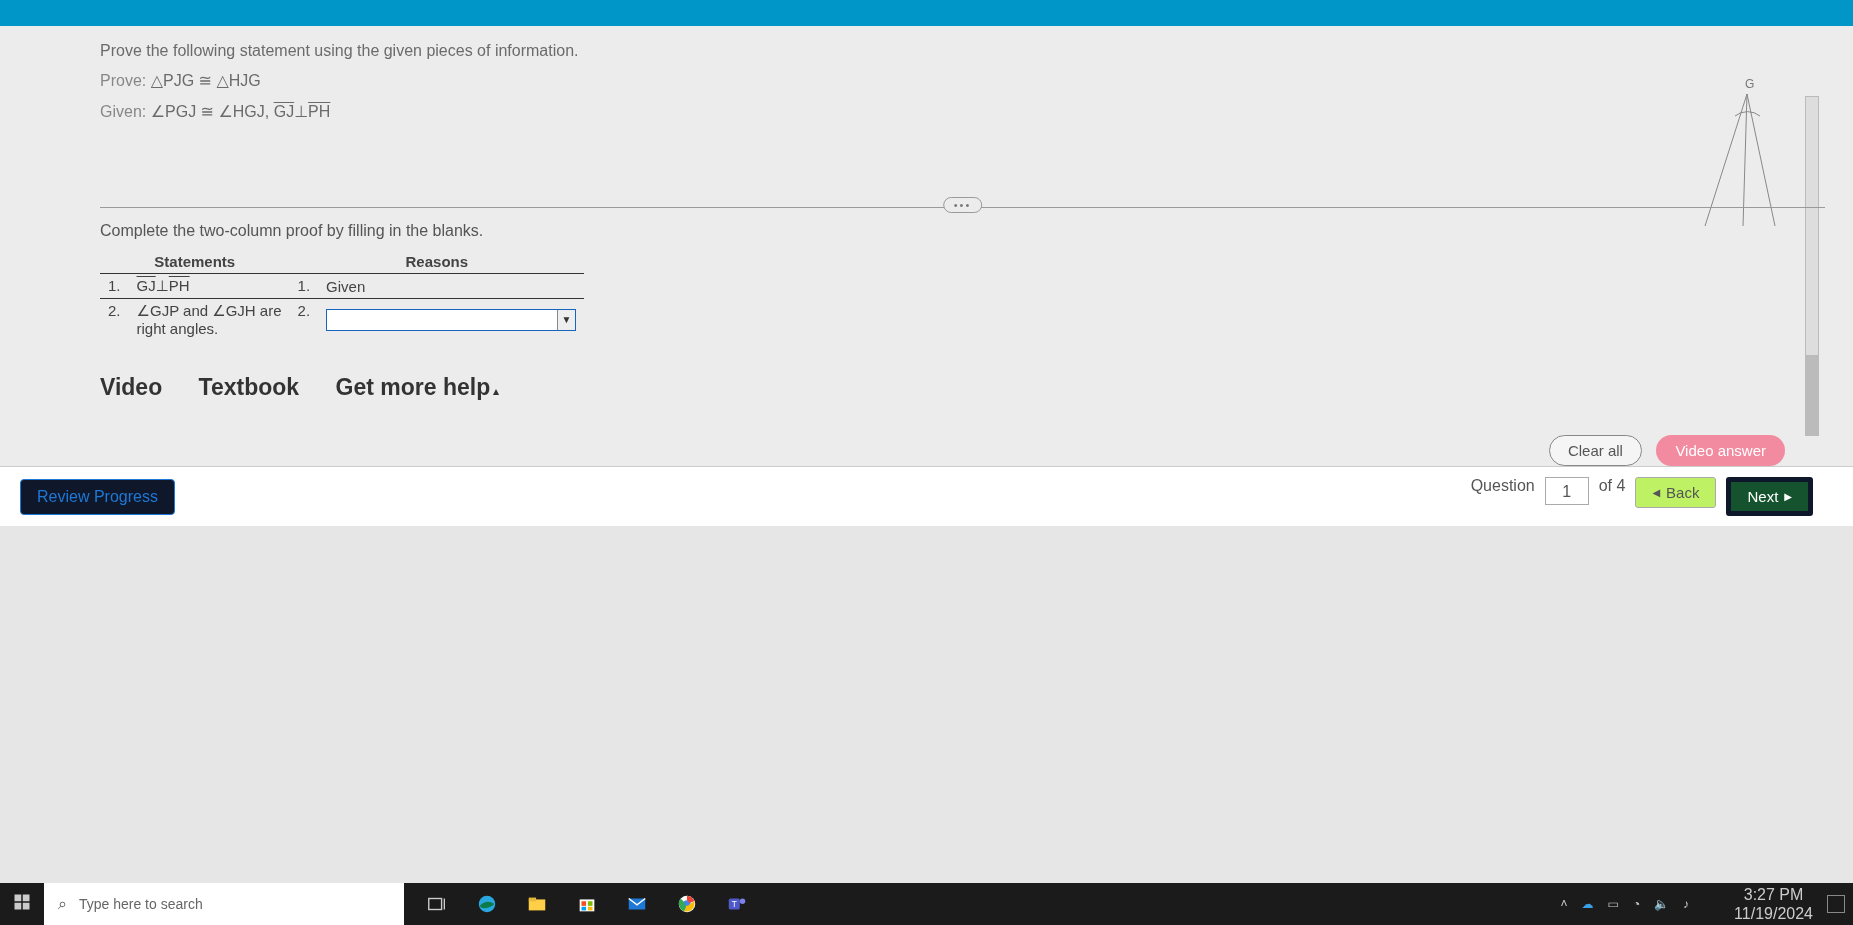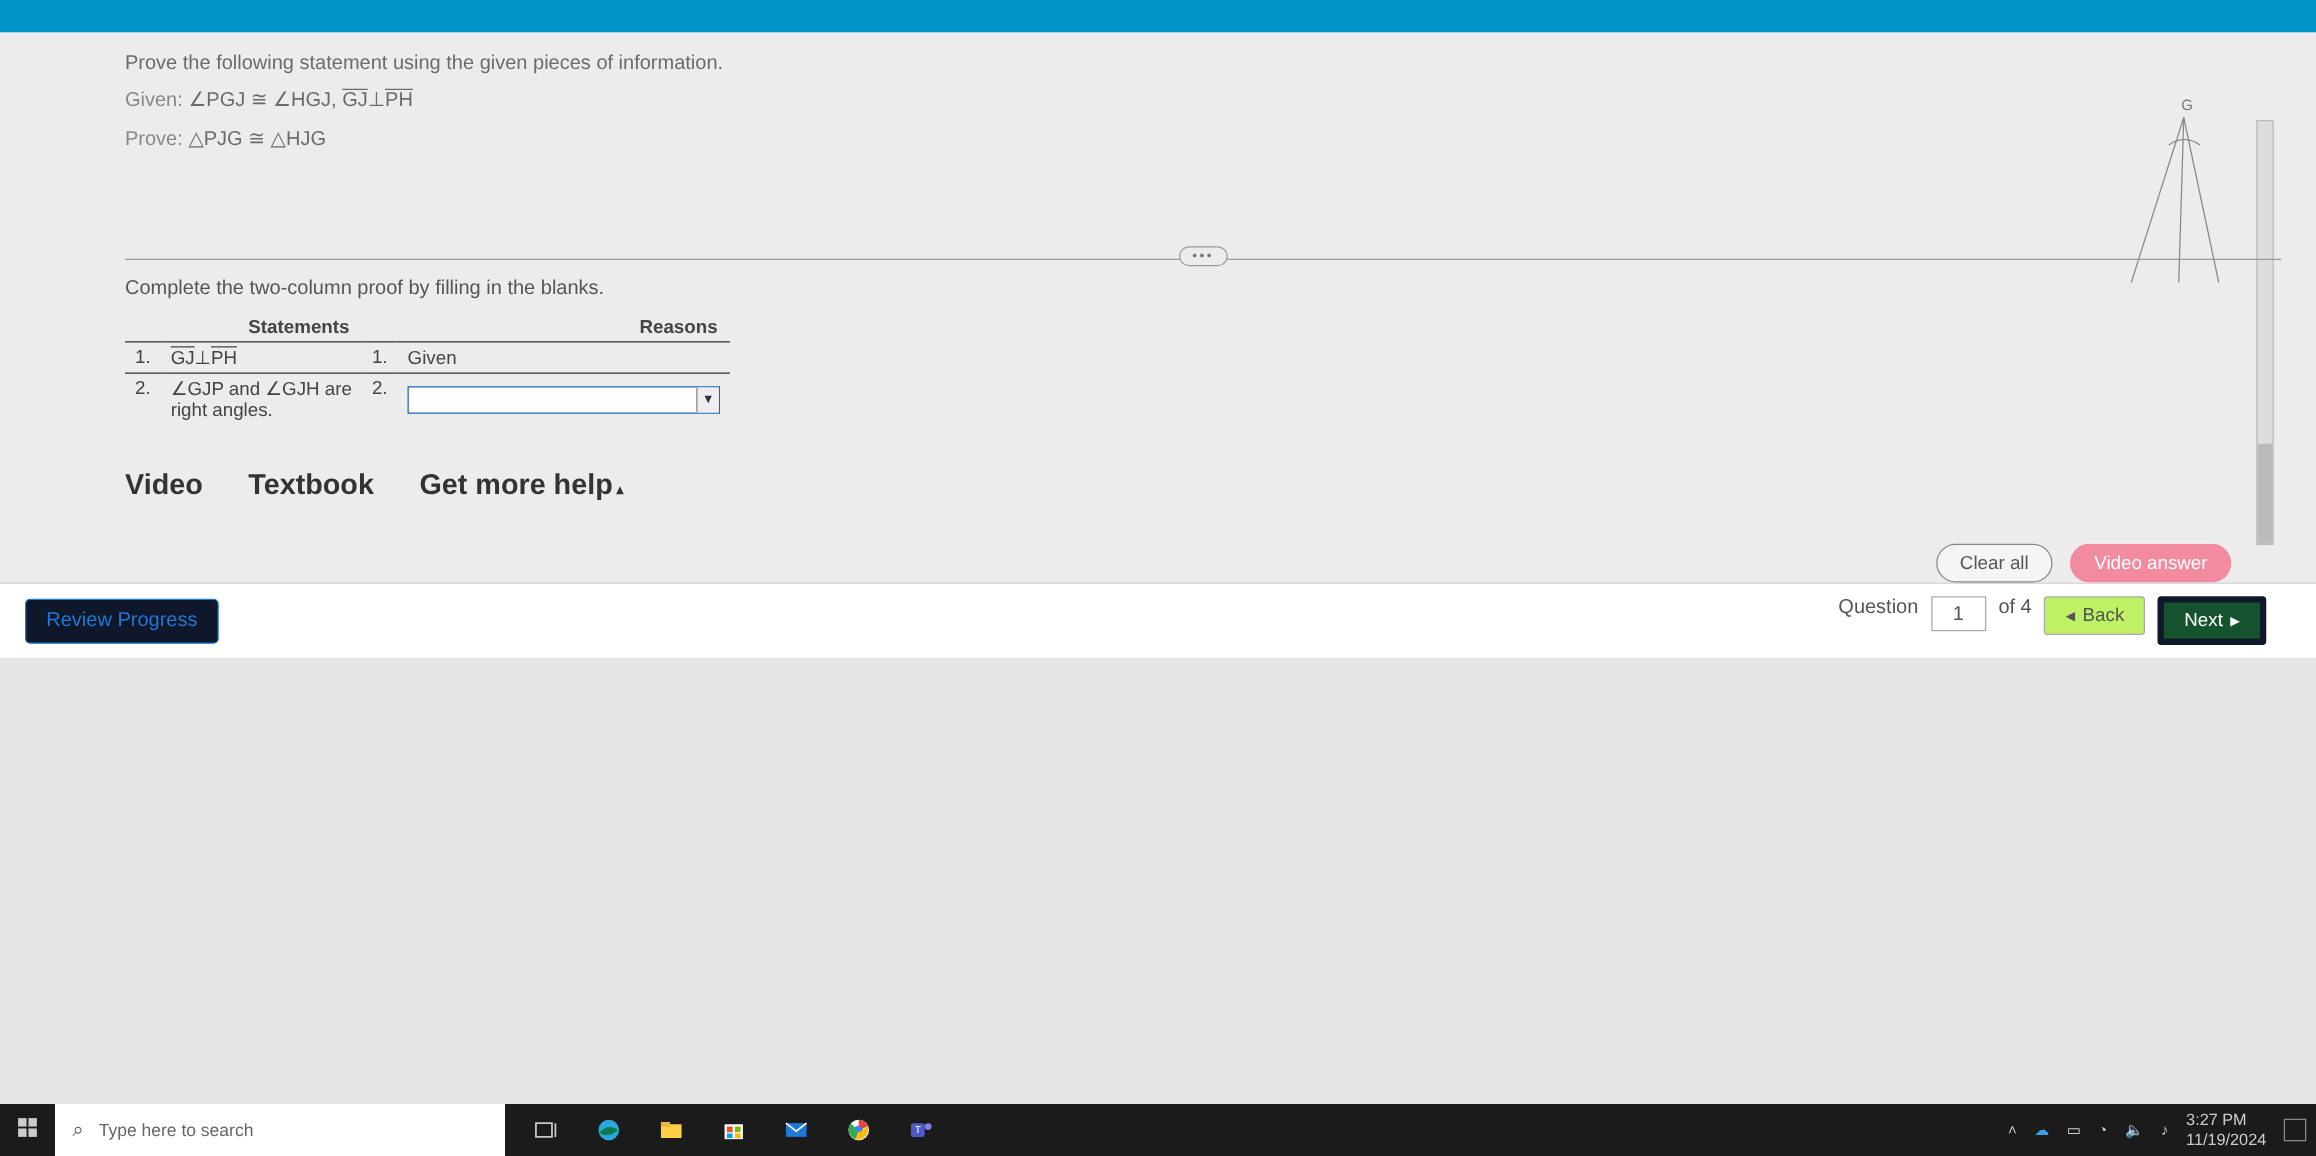--- a/index.html
+++ b/index.html
@@ -36,21 +36,21 @@
   .pill {
     position:absolute; left:50%; top:-10px; transform:translateX(-50%);
     background:#ececec; border:1px solid #9a9a9a; border-radius:10px;
     font-size:11px; padding:1px 10px; color:#777; letter-spacing:2px;
   }
 
   .instr { color:#555; font-size:16px; margin-bottom:10px; }
 
   
   table.proof { border-collapse:collapse; font-size:15px; color:#444; }
-  table.proof th { font-weight:bold; text-align:right; padding:3px 10px; border-bottom:1px solid #333; }
+  table.proof th { font-weight:bold; text-align:center; padding:3px 10px; border-bottom:1px solid #333; }
   table.proof td { padding:3px 8px; border-top:1px solid #333; vertical-align:middle; }
   table.proof td.num { width:18px; vertical-align:top; }
   .reason-select {
     display:inline-block; border:1px solid #1565c0; background:#fff;
     width:250px; height:22px; position:relative; vertical-align:middle;
   }
   .reason-select .arrow {
     position:absolute; right:0; top:0; width:18px; height:100%;
     background:#eee; border-left:1px solid #888; text-align:center;
     font-size:10px; line-height:20px; color:#333;
@@ -106,21 +106,21 @@
   .taskbar .search {
     background:#fff; color:#666; height:42px; display:flex; align-items:center;
     padding:0 14px; width:360px; gap:12px;
   }
   .taskbar .search .mag { font-size:16px; color:#555; }
   .taskbar .tb-icons { display:flex; align-items:center; gap:4px; margin-left:10px; }
   .tb-btn { width:46px; height:42px; display:flex; align-items:center; justify-content:center; font-size:18px; }
   .tb-btn svg { width:22px; height:22px; }
   .taskbar .spacer { flex:1; }
   .tray { display:flex; align-items:center; gap:14px; padding-right:8px; color:#ccc; font-size:12px; }
-  .tray .clock { text-align:left; line-height:1.2; font-size:13px; }
+  .tray .clock { text-align:center; line-height:1.2; font-size:16px;margin-left:31px; }
   .tray .notif { width:18px; height:18px; border:1px solid #888; }
 
   
   .page-wrap { padding-bottom:42px; }
 
   .content-box { position:relative; min-height:430px; padding-bottom:50px; }
 </style>
 </head>
 <body>
 
@@ -130,31 +130,31 @@
 
   <div class="content">
     <div class="content-box">
 
       <div class="vscroll">
         <div class="thumb"></div>
       </div>
 
       <div class="problem-text">
         <div>Prove the following statement using the given pieces of information.</div>
+        <div>
+          <span class="label">Prove:</span>
+          <span>
+            <span class="tri"></span>PJG<span class="cong"></span><span class="tri"></span>HJG
+          </span>
+        </div>
         <div>
           <span class="label">Given:</span>
           <span>
             <span class="angle"></span>PGJ<span class="cong"></span><span class="angle"></span>HGJ,
             <span class="over">GJ</span><span class="perp"></span><span class="over">PH</span>
-          </span>
-        </div>
-        <div>
-          <span class="label">Prove:</span>
-          <span>
-            <span class="tri"></span>PJG<span class="cong"></span><span class="tri"></span>HJG
           </span>
         </div>
       </div>
 
       <div class="diagram">
         <svg viewBox="0 0 120 160">
           <text x="80" y="12" font-size="12" fill="#777">G</text>
           <line x1="82" y1="18" x2="40" y2="150" stroke="#888" stroke-width="1"></line>
           <line x1="82" y1="18" x2="110" y2="150" stroke="#888" stroke-width="1"></line>
           <line x1="82" y1="18" x2="78" y2="150" stroke="#888" stroke-width="1"></line>

